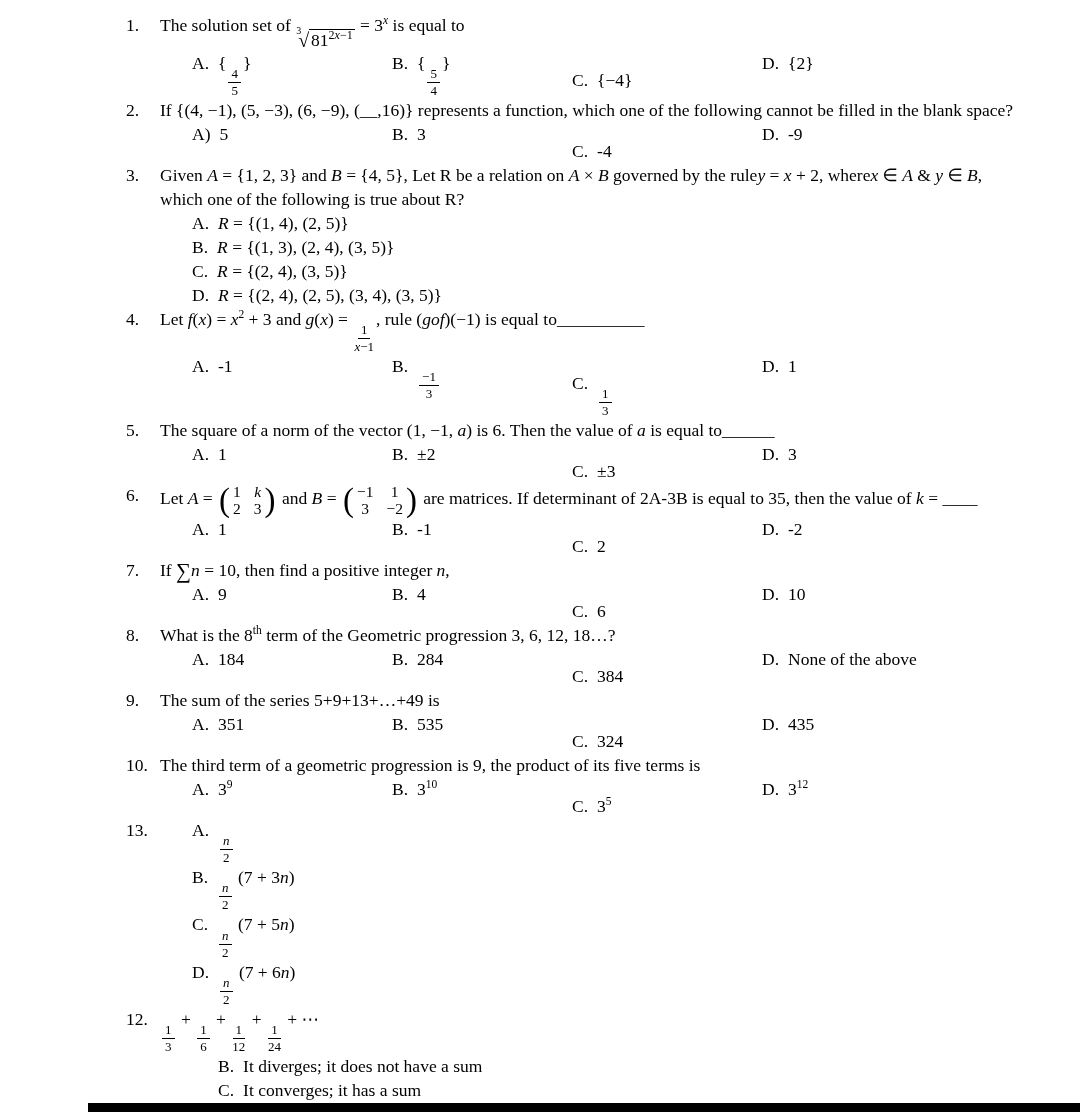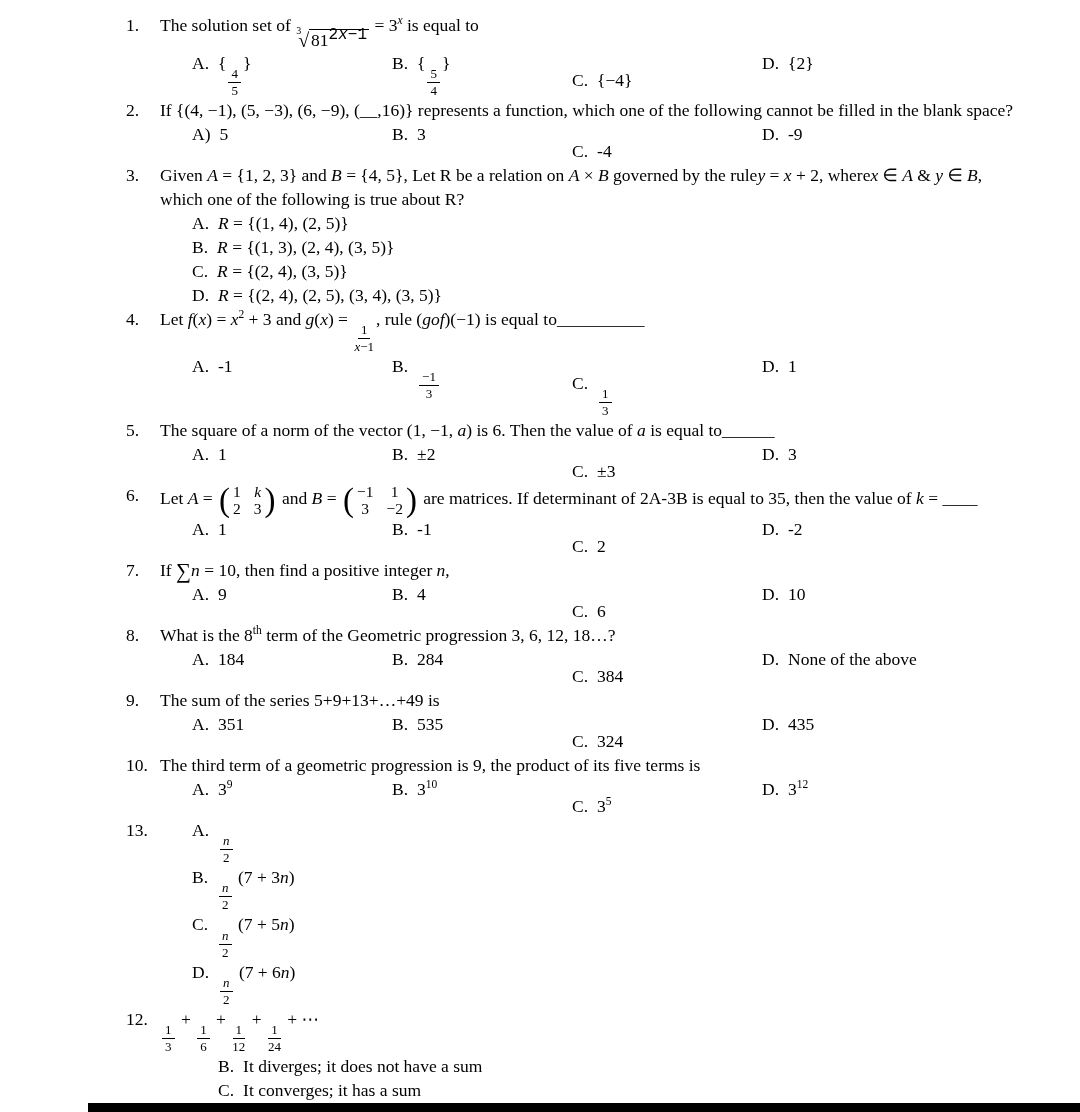--- a/index.html
+++ b/index.html
@@ -23,21 +23,21 @@
     display: inline-flex; flex-direction: column; align-items: center;
     vertical-align: -0.52em; line-height: normal; margin: 0 2px; text-align: center;
   }
   .frac-n { display: block; font-size: 13px; line-height: 14px; padding: 1px 3px 1px; border-bottom: 1.2px solid #000; }
   .frac-d { display: block; font-size: 13px; line-height: 14px; padding-top: 1px; }
   
   .root { display: inline-flex; align-items: stretch; margin: 0 1px; vertical-align: -3px; }
   .root-idx { font-size: 10px; line-height: 10px; align-self: flex-start; margin-right: -3px; margin-top: -3px; }
   .root-sign { font-size: 20px; line-height: 22px; }
   .root-body { border-top: 1.5px solid #000; padding: 0 2px; line-height: 20px; }
-  .root-body sup.sup { font-size: 16px; font-family: Liberation Mono, monospace; }
+  .root-body sup.sup { font-size: 12px; }
   
   .mat { display: inline-flex; align-items: center; vertical-align: middle; margin: 0 2px; }
   .mat-paren { font-size: 33px; line-height: 1; font-weight: 400; }
   .mat-grid {
     display: grid; grid-template-columns: auto auto; column-gap: 13px; row-gap: 0;
     padding: 0 3px; font-size: 15.5px; line-height: 17px; text-align: center;
   }
   
   .opts-inline { padding-left: 32px; }
   .opt-inline { display: inline-block; vertical-align: top; }

